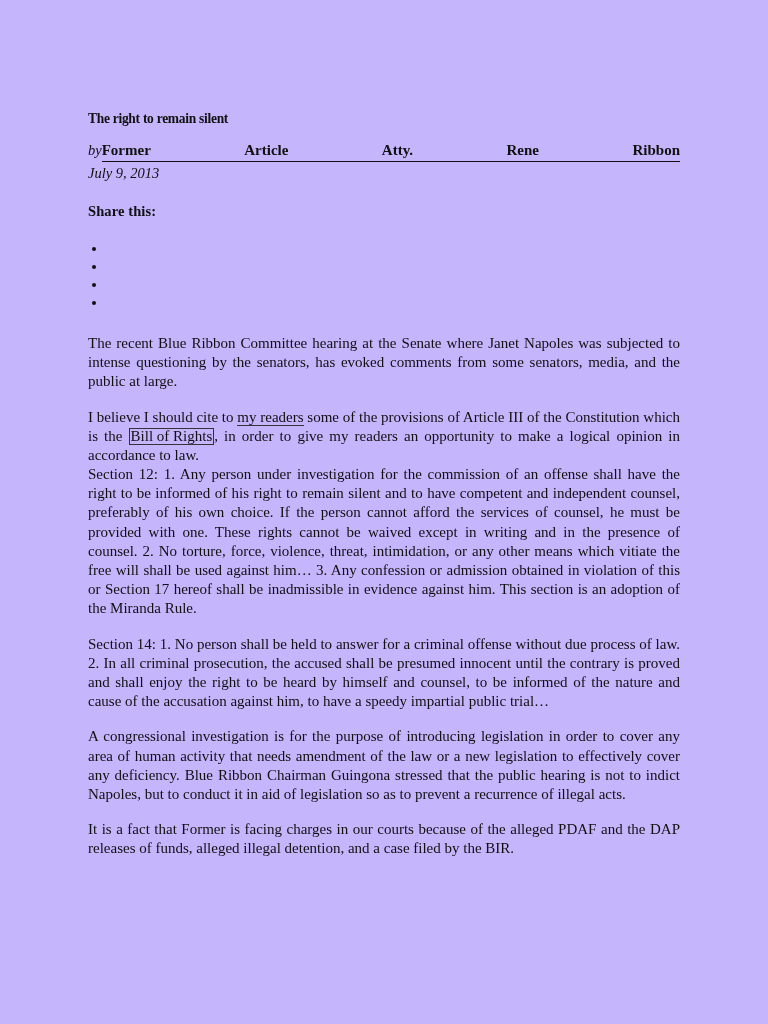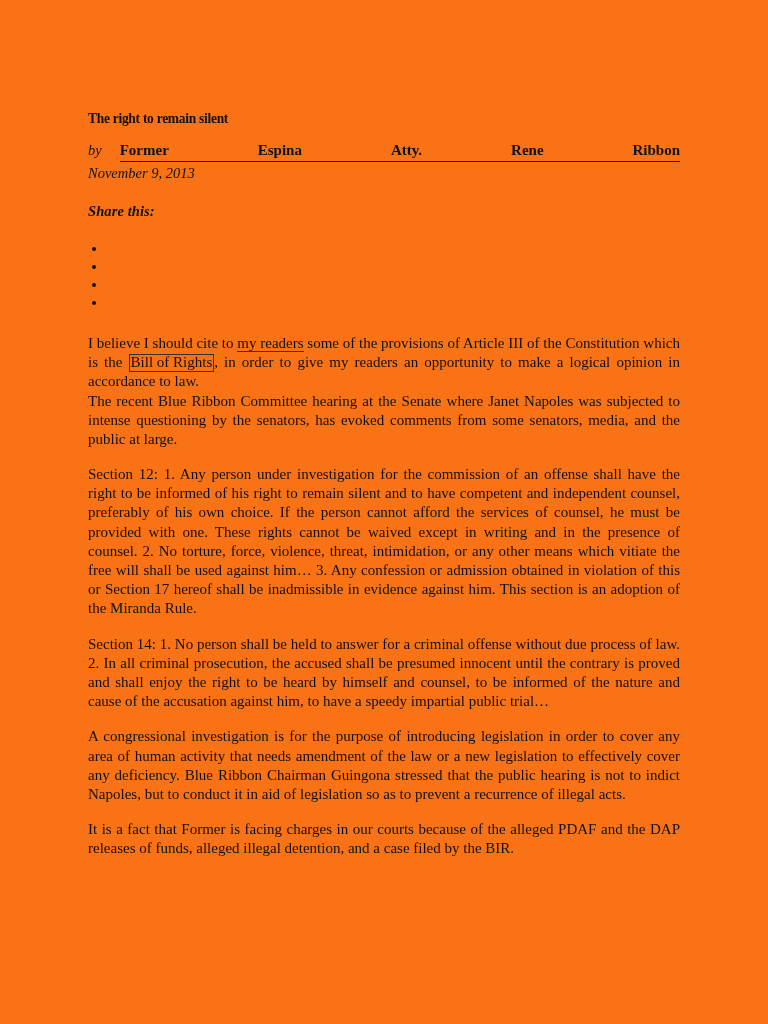--- a/index.html
+++ b/index.html
@@ -16,21 +16,21 @@
     color: #111111;
     -webkit-font-smoothing: antialiased;
   }
 
   .page {
     position: absolute;
     left: 0;
     top: 0;
     width: 768px;
     height: 1024px;
-    background: #f97316;
+    background: #c4b5fd;
   }
 
   .content {
     position: absolute;
     left: 88px;
     top: 110px;
     width: 592px;
   }
 
   
@@ -52,21 +52,21 @@
     line-height: 1.25;
     margin: 0;
     white-space: nowrap;
     display: flex;
     align-items: baseline;
   }
   .byline .by-word {
     font-style: italic;
     font-weight: normal;
     font-size: 14.5px;
-    padding-right: 18px;
+    padding-right: 0;
   }
   .byline .author-link {
     flex: 1 1 auto;
     display: flex;
     justify-content: space-between;
     font-weight: bold;
     font-size: 15px;
     border-bottom: 1px solid #111111;
     padding-bottom: 1px;
   }
@@ -81,21 +81,20 @@
     margin: 2px 0 0 0;
     font-variant-numeric: oldstyle-nums;
   }
 
   
   .share-heading {
     font-weight: bold;
     font-size: 14.5px;
     margin: 20px 0 0 0;
     letter-spacing: 0.1px;
-    font-style: italic;
   }
   .share-list {
     list-style: none;
     margin: 20px 0 0 0;
     padding: 0;
   }
   .share-list li {
     position: relative;
     height: 18px;
     line-height: 18px;
@@ -150,43 +149,43 @@
 
 <div class="page">
   <div class="content">
 
     <h1 class="doc-title">The right to remain silent</h1>
 
     <div class="byline">
       <span class="by-word">by</span>
       <span class="author-link">
         <span>Former</span>
-        <span>Espina</span>
+        <span>Article</span>
         <span>Atty.</span>
         <span>Rene</span>
         <span>Ribbon</span>
       </span>
     </div>
 
-    <div class="byline-date">November 9, 2013</div>
+    <div class="byline-date">July 9, 2013</div>
 
     <div class="share-heading">Share this:</div>
 
     <ul class="share-list">
       <li></li>
       <li></li>
       <li></li>
       <li></li>
     </ul>
 
     <div class="body-block">
 
+      <p class="para">The recent Blue Ribbon Committee hearing at the Senate where Janet Napoles was subjected to intense questioning by the senators, has evoked comments from some senators, media, and the public at large.</p>
+
       <p class="para tight"><span>I believe I should cite to </span><span class="link-underline">my readers</span><span> some of the provisions of Article III of the Constitution which is the </span><span class="link-box">Bill of Rights</span><span>, in order to give my readers an opportunity to make a logical opinion in accordance to law.</span></p>
-
-      <p class="para">The recent Blue Ribbon Committee hearing at the Senate where Janet Napoles was subjected to intense questioning by the senators, has evoked comments from some senators, media, and the public at large.</p>
 
       <p class="para nogap">Section 12: 1. Any person under investigation for the commission of an offense shall have the right to be informed of his right to remain silent and to have competent and independent counsel, preferably of his own choice. If the person cannot afford the services of counsel, he must be provided with one. These rights cannot be waived except in writing and in the presence of counsel. 2. No torture, force, violence, threat, intimidation, or any other means which vitiate the free will shall be used against him… 3. Any confession or admission obtained in violation of this or Section 17 hereof shall be inadmissible in evidence against him. This section is an adoption of the Miranda Rule.</p>
 
       <p class="para">Section 14: 1. No person shall be held to answer for a criminal offense without due process of law. 2. In all criminal prosecution, the accused shall be presumed innocent until the contrary is proved and shall enjoy the right to be heard by himself and counsel, to be informed of the nature and cause of the accusation against him, to have a speedy impartial public trial…</p>
 
 
       <p class="para">A congressional investigation is for the purpose of introducing legislation in order to cover any area of human activity that needs amendment of the law or a new legislation to effectively cover any deficiency. Blue Ribbon Chairman Guingona stressed that the public hearing is not to indict Napoles, but to conduct it in aid of legislation so as to prevent a recurrence of illegal acts.</p>
 
       <p class="para">It is a fact that Former is facing charges in our courts because of the alleged PDAF and the DAP releases of funds, alleged illegal detention, and a case filed by the BIR.</p>
 

